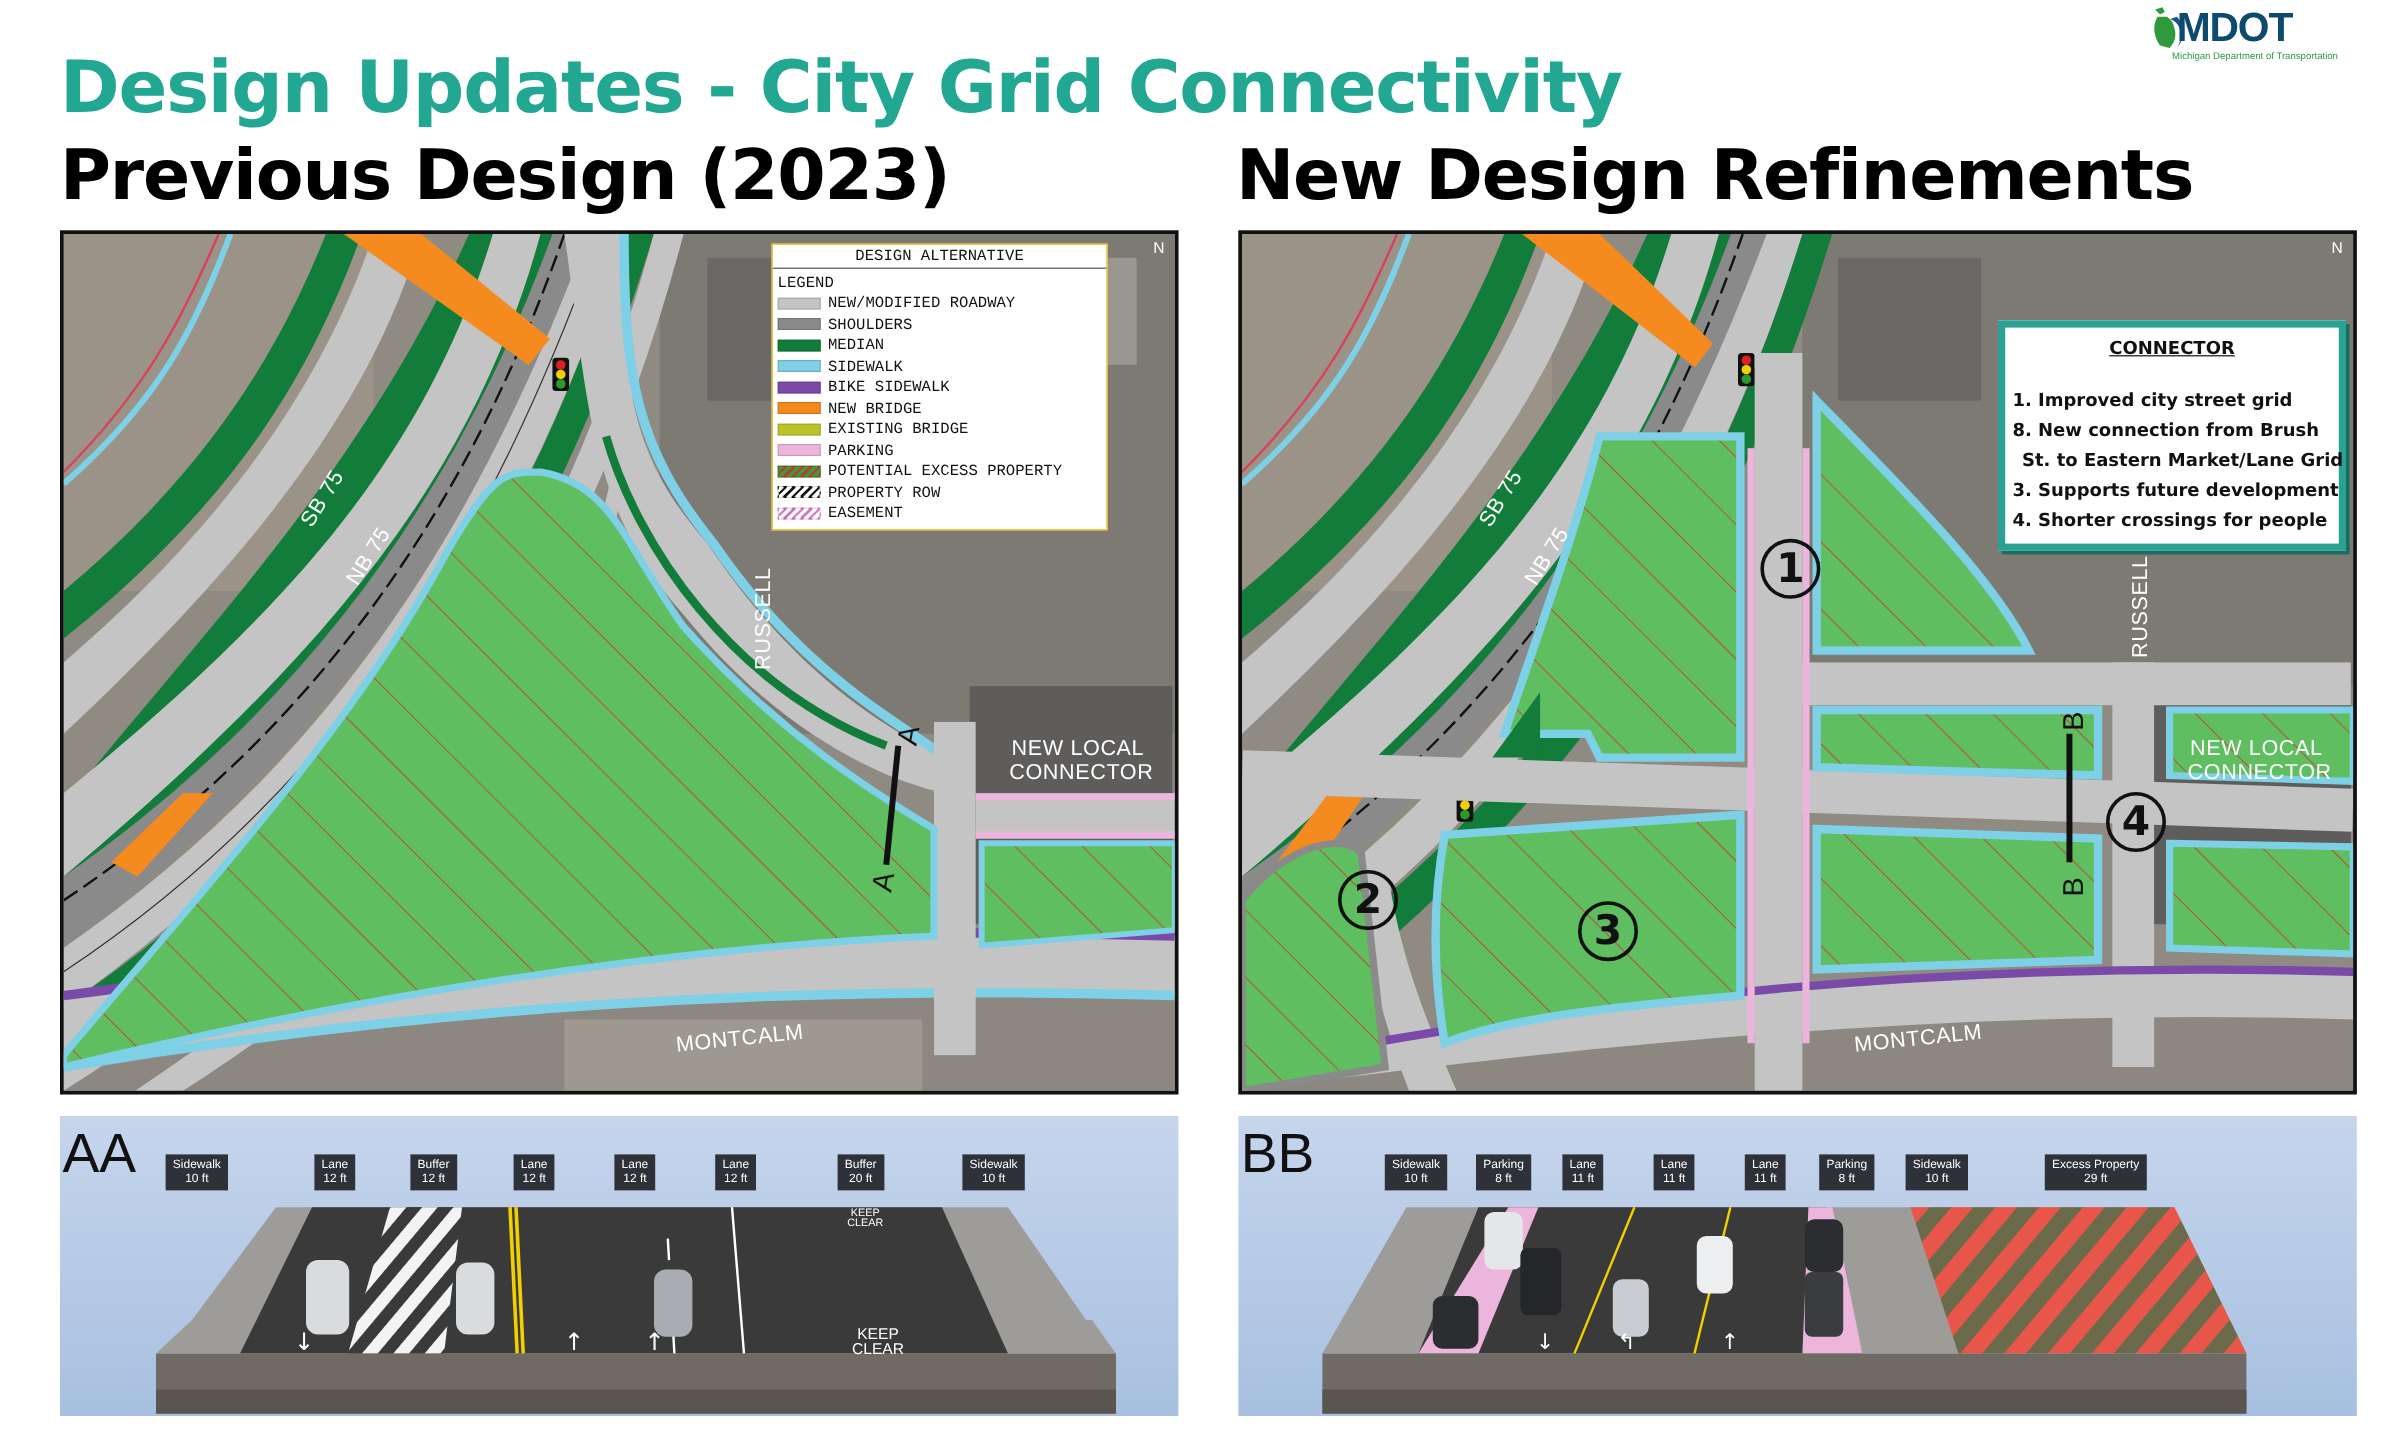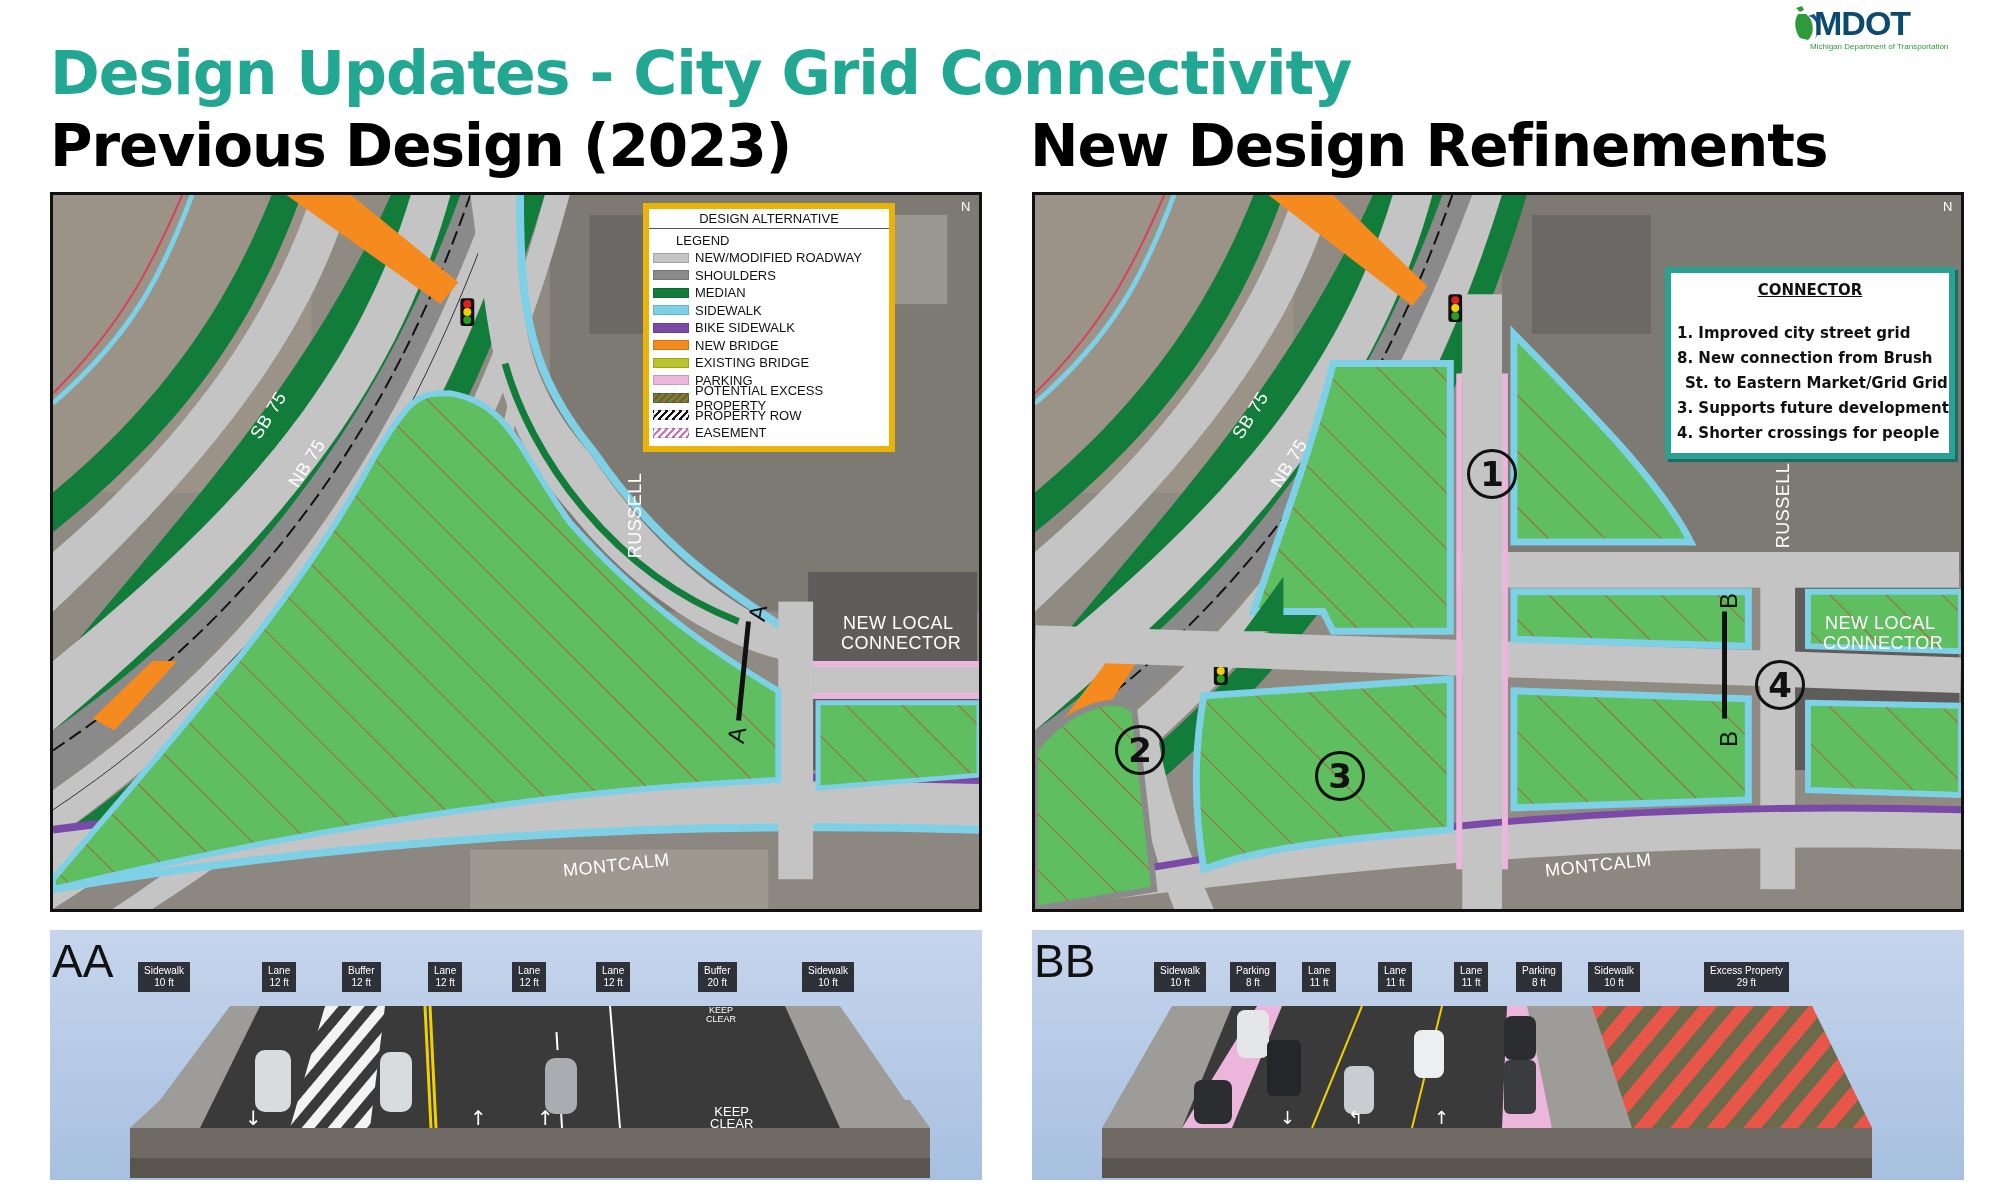--- a/index.html
+++ b/index.html
@@ -14,23 +14,23 @@
 
   .panel-title { position: absolute; top: 112px; font-family: "DejaVu Sans", sans-serif; font-weight: bold; font-size: 58px; color: #000; text-align: left; white-space: nowrap; letter-spacing: -1px; }
   .pt-left { left: 50px; width: 935px; }
   .pt-right { left: 1030px; width: 935px; }
 
   .map { position: absolute; top: 192px; width: 932px; height: 720px; border: 3px solid #111; overflow: hidden; background: #8d8880; }
   .map-left { left: 50px; }
   .map-right { left: 1032px; }
   .map svg { position: absolute; left: 0; top: 0; width: 100%; height: 100%; }
 
-  .legend { position: absolute; left: 590px; top: 8px; width: 252px; background: #fff; border: 6px solid #eab308; font-family: Liberation Sans, sans-serif; font-size: 13px; color: #111; }
+  .legend { position: absolute; left: 590px; top: 8px; width: 280px; background: #fff; border: 1px solid #eab308; font-family: Liberation Mono, monospace; font-size: 13px; color: #111; }
   .legend .lg-head { text-align: center; border-bottom: 1px solid #555; padding: 2px 0; font-size: 13px; }
-  .legend .lg-sub { padding: 4px 4px 1px 4px; font-size: 13px; margin-left: 23px; }
+  .legend .lg-sub { padding: 4px 4px 1px 4px; font-size: 13px; }
   .legend .lg-row { display: flex; align-items: center; height: 17.5px; padding-left: 4px; }
   .legend .sw { width: 36px; height: 10px; margin-right: 6px; flex: none; border: 1px solid rgba(0,0,0,0.15); }
   .legend .lg-list { padding-bottom: 4px; }
 
   .benefits { position: absolute; left: 630px; top: 72px; width: 290px; height: 192px; background: #fff; border: 6px solid #2aa193; box-shadow: 3px 3px 0 #1a6d63; font-family: "DejaVu Sans", sans-serif; font-weight: bold; color: #111; }
   .benefits .bh { text-align: center; font-size: 15px; text-decoration: underline; margin-top: 8px; margin-bottom: 22px; }
   .benefits .bi { font-size: 15px; padding-left: 6px; line-height: 25px; white-space: nowrap; }
   .benefits .bi.cont { padding-left: 14px; }
 
   .circle-num { position: absolute; width: 50px; height: 50px; border: 3px solid #111; border-radius: 50%; font-family: "DejaVu Sans", sans-serif; font-weight: bold; font-size: 34px; line-height: 44px; text-align: center; color: #111; background: transparent; }
@@ -251,21 +251,21 @@
 
     <polygon points="210,440 250,385 250,440" fill="#127c3a"></polygon>
 
     <line x1="694" y1="420" x2="694" y2="528" stroke="#111" stroke-width="5"></line>
   </svg>
 
   <div class="benefits">
     <div class="bh">CONNECTOR</div>
     <div class="bi">1.  Improved city street grid</div>
     <div class="bi">8.  New connection from Brush</div>
-    <div class="bi cont">St. to Eastern Market/Grid Grid</div>
+    <div class="bi cont">St. to Eastern Market/Lane Grid</div>
     <div class="bi">3.  Supports future development</div>
     <div class="bi">4.  Shorter crossings for people</div>
   </div>
 
   <div class="circle-num" style="left:432px; top:254px;">1</div>
   <div class="circle-num" style="left:80px; top:530px;">2</div>
   <div class="circle-num" style="left:280px; top:556px;">3</div>
   <div class="circle-num" style="left:720px; top:465px;">4</div>
 
   <div class="road-label" style="left:190px; top:210px; transform:rotate(-58deg);">SB 75</div>

